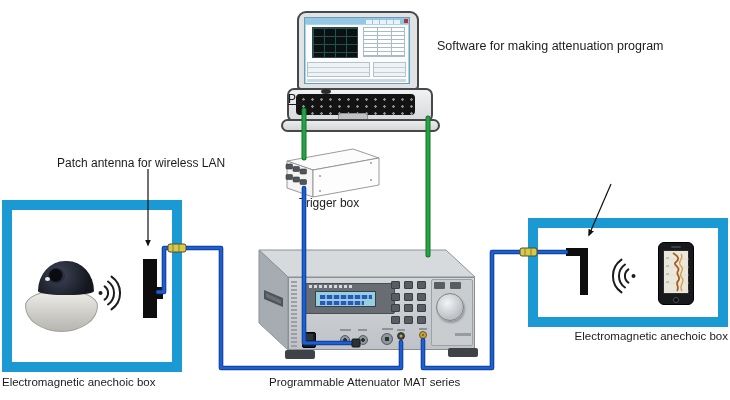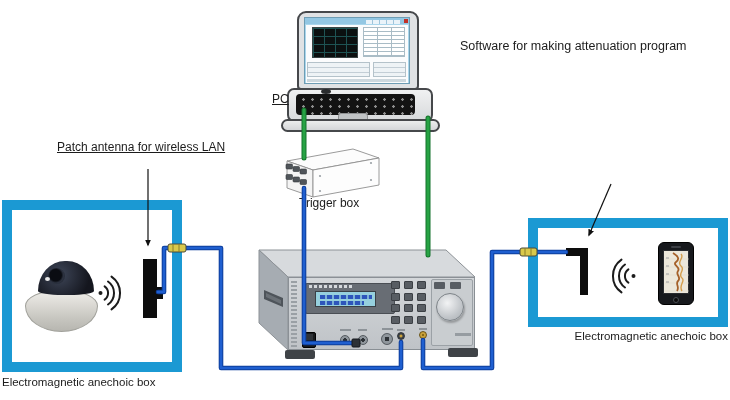--- a/index.html
+++ b/index.html
@@ -292,24 +292,25 @@
     <g>
       <rect class="feedthrough" x="168" y="244" width="18" height="8" rx="2"></rect>
       <path class="ft-tick" d="M173 244 V252 M179 244 V252"></path>
     </g>
     <g>
       <rect class="feedthrough" x="520" y="248" width="17" height="8" rx="2"></rect>
       <path class="ft-tick" d="M525 248 V256 M531 248 V256"></path>
     </g>
   </svg>
 
-  <div class="lbl" style="left:272px;top:92px;text-decoration:underline;">PC</div>
-
-  <div class="lbl" id="software-label" style="left:460px;top:39px;">
+  <div class="lbl" style="left:288px;top:92px;text-decoration:underline;">PC</div>
+
+  <div class="lbl" id="software-label" style="left:437px;top:39px;">
     <div>Software for making attenuation program</div>
   </div>
 
-  <div class="lbl" style="left:57px;top:140px;text-decoration:underline;">Patch antenna for wireless LAN</div>
+  <div class="lbl" style="left:57px;top:156px;">Patch antenna for wireless LAN</div>
   <div class="lbl" style="left:299px;top:196px;">Trigger box</div>
   <div class="lbl small" style="left:2px;top:375px;">Electromagnetic anechoic box</div>
+  <div class="lbl small" style="left:269px;top:375px;">Programmable Attenuator MAT series</div>
   <div class="lbl small" style="left:558px;top:329px;width:170px;text-align:right;">Electromagnetic anechoic box</div>
 
 </div>
 
 </body></html>

